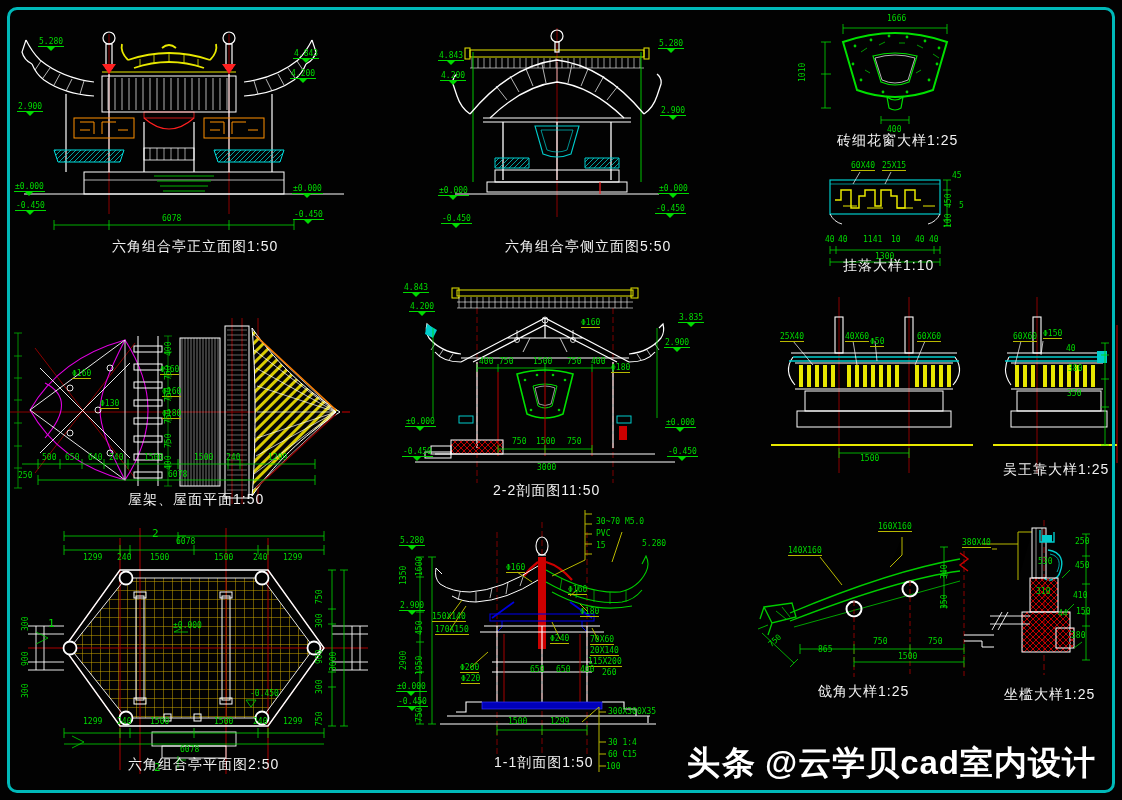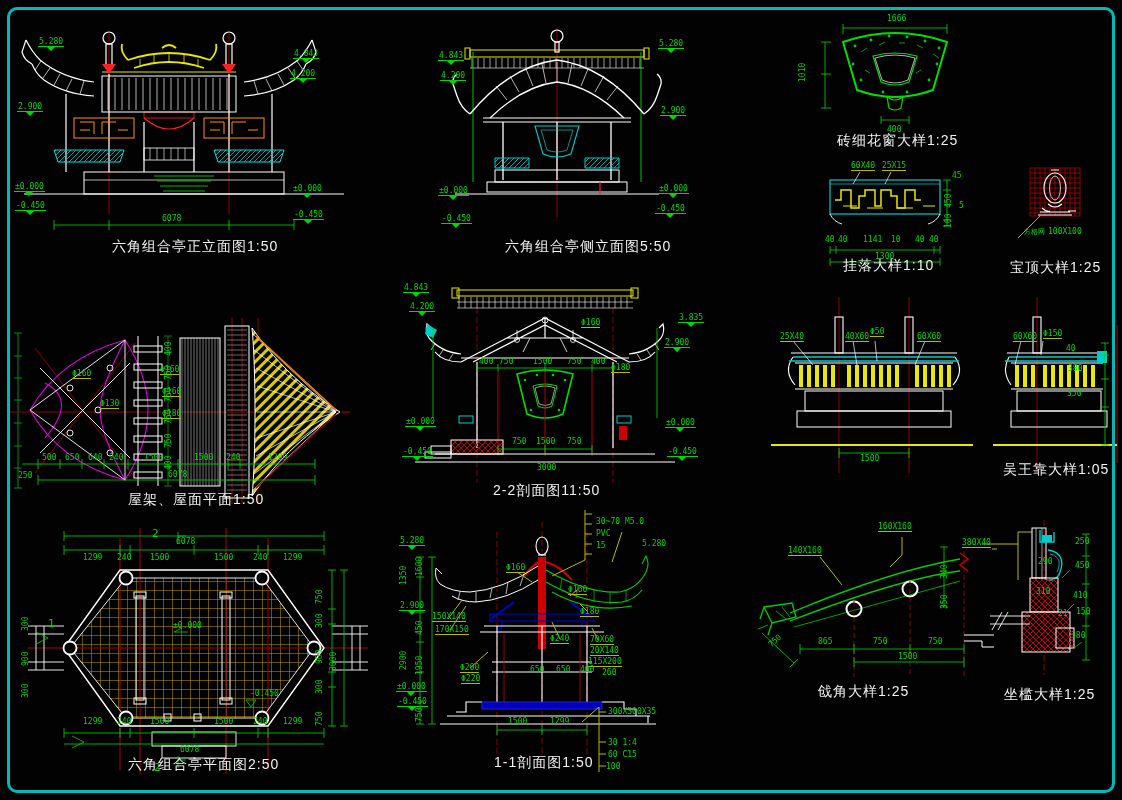--- a/index.html
+++ b/index.html
@@ -213,37 +213,20 @@
 <span class="anno" style="left:100px;top:78px">40</span>
 <span class="anno" style="left:114px;top:78px">40</span>
 <span class="anno" style="left:60px;top:95px">1300</span>
 <span class="anno" style="left:137px;top:14px">45</span>
 <span class="anno vtext" style="left:138px;top:42px">450</span>
 <span class="anno vtext" style="left:138px;top:62px">100</span>
 <span class="anno" style="left:144px;top:44px">5</span>
 <div class="vtitle" style="left:28px;top:99px">挂落大样1:10</div>
 </div>
 
-<div class="view" style="left:1000px;top:160px;width:118px;height:118px">
-<svg width="118" height="118" viewBox="0 0 118 118">
-  <g stroke="#cc0000" stroke-width="0.7">
-    <path d="M30,8 V56 M35,8 V56 M40,8 V56 M45,8 V56 M50,8 V56 M55,8 V56 M60,8 V56 M65,8 V56 M70,8 V56 M75,8 V56 M80,8 V56"></path>
-    <path d="M30,8 H80 M30,13 H80 M30,18 H80 M30,23 H80 M30,28 H80 M30,33 H80 M30,38 H80 M30,43 H80 M30,48 H80 M30,53 H80 M30,56 H80"></path>
-  </g>
-  <g stroke="#fff" fill="none" stroke-width="1.1">
-    <ellipse cx="55" cy="28" rx="11" ry="15"></ellipse>
-          <ellipse cx="55" cy="28" rx="5.5" ry="12" stroke-width="0.7"></ellipse>
-    <path d="M51,10 h8 M48,44 q7,6 14,0 M42,48 q4,4 8,3 M76,51 q-4,0 -8,0 M40,52 H70 M38,55 H72"></path>
-  </g>
-  <path d="M18,78 L40,56" stroke="#b8b800" stroke-width="1"></path>
-</svg>
-<span class="anno" style="left:24px;top:69px;font-size:7px">方格网</span>
-<span class="anno" style="left:48px;top:68px">100X100</span>
-<div class="vtitle" style="left:10px;top:99px">宝顶大样1:25</div>
-</div>
 
 <div class="view" style="left:10px;top:288px;width:345px;height:228px">
 <svg width="345" height="228" viewBox="0 0 345 228">
   <g stroke="#00b000" stroke-width="0.8">
           <path d="M8,45 V200 M4,45 H12 M4,68 H12 M4,90 H12 M4,112 H12 M4,135 H12 M4,158 H12 M4,180 H12 M4,200 H12"></path>
         </g>
   <g stroke="#8b0000" stroke-width="1">
           <path d="M25,60 L125,190 M25,185 L125,55"></path>
           <path d="M0,124 H318" stroke-dasharray="none"></path>
           <path d="M320,124 h8 m4,0 h8" stroke-width="1.4"></path>
@@ -452,29 +435,29 @@
         </g>
   <g stroke="#fff" stroke-width="0.7">
           <path d="M28,46 L48,70 M88,46 L92,70 M110,46 L112,66 M160,46 L150,70 M256,46 L250,70 M278,46 L276,60"></path>
         </g>
   <g stroke="#00d900" stroke-width="0.8">
           <path d="M74,158 H144 M74,153 V163 M144,153 V163 M340,48 V150 M336,48 H344 M336,60 H344 M336,84 H344 M336,112 H344 M336,150 H344"></path>
         </g>
 </svg>
 <span class="anno olv" style="left:15px;top:38px">25X40</span>
 <span class="anno olv" style="left:80px;top:38px">40X60</span>
-<span class="anno olv" style="left:105px;top:33px">Φ50</span>
+<span class="anno olv" style="left:105px;top:43px">Φ50</span>
 <span class="anno olv" style="left:152px;top:38px">60X60</span>
 <span class="anno olv" style="left:248px;top:38px">60X60</span>
 <span class="anno olv" style="left:278px;top:35px">Φ150</span>
 <span class="anno" style="left:301px;top:50px">40</span>
 <span class="anno" style="left:303px;top:70px">380</span>
 <span class="anno" style="left:302px;top:95px">350</span>
 <span class="anno" style="left:95px;top:160px">1500</span>
-<div class="vtitle" style="left:238px;top:166px">吴王靠大样1:05</div>
+<div class="vtitle" style="left:238px;top:166px">吴王靠大样1:25</div>
 </div>
 
 <div class="view" style="left:28px;top:518px;width:340px;height:265px">
 <svg width="340" height="265" viewBox="0 0 340 265">
   <defs>
           <clipPath id="hexclip">
             <path d="M98,60 L234,60 L286,130 L234,200 L98,200 L42,130 Z"></path>
           </clipPath>
         </defs>
   <rect x="30" y="50" width="280" height="160" fill="url(#ygrid)" clip-path="url(#hexclip)"></rect>
@@ -660,21 +643,21 @@
         </g>
   <g stroke="#00d900" stroke-width="0.8">
     <path d="M58,134 H222 M58,129 V139 M112,129 V139 M168,129 V139 M222,129 V139 M112,147 H222 M112,142 V152 M222,142 V152"></path>
     <path d="M202,32 V92 M198,32 H206 M198,60 H206 M198,92 H206"></path>
     <path d="M20,118 L52,148 M16,114 L26,110 M48,152 L56,144"></path>
   </g>
 </svg>
 <span class="anno olv" style="left:136px;top:8px">160X160</span>
 <span class="anno olv" style="left:46px;top:32px">140X160</span>
 <span class="anno olv" style="left:220px;top:24px">380X40</span>
-<span class="anno" style="left:76px;top:123px">865</span>
+<span class="anno" style="left:76px;top:131px">865</span>
 <span class="anno" style="left:131px;top:123px">750</span>
 <span class="anno" style="left:186px;top:123px">750</span>
 <span class="anno" style="left:156px;top:138px">1500</span>
 <span class="anno vtext" style="left:207px;top:56px">340</span>
 <span class="anno vtext" style="left:207px;top:86px">350</span>
 <span class="anno r45" style="left:26px;top:122px">750</span>
 <div class="vtitle" style="left:76px;top:168px">戗角大样1:25</div>
 </div>
 
 <div class="view" style="left:982px;top:520px;width:135px;height:195px">
@@ -702,20 +685,21 @@
   <g stroke="#00d900" stroke-width="0.8">
     <path d="M104,14 V140 M100,14 H108 M100,36 H108 M100,64 H108 M100,94 H108 M100,106 H108 M100,140 H108"></path>
     <path d="M80,58 L88,50 M84,92 L92,84 M92,128 L100,122"></path>
   </g>
 </svg>
 <span class="anno" style="left:93px;top:18px">250</span>
 <span class="anno" style="left:93px;top:42px">450</span>
 <span class="anno" style="left:91px;top:72px">410</span>
 <span class="anno" style="left:94px;top:88px">150</span>
 <span class="anno" style="left:89px;top:112px">380</span>
-<span class="anno" style="left:56px;top:38px">290</span>
+<span class="anno" style="left:56px;top:38px">530</span>
 <span class="anno" style="left:54px;top:68px">310</span>
-<span class="anno" style="left:76px;top:90px">21</span>
+<span class="anno" style="left:76px;top:90px">44</span>
 <div class="vtitle" style="left:22px;top:166px">坐槛大样1:25</div>
 </div>
 
+<div class="wm"><b>头条</b><span>@云学贝cad室内设计</span></div>
 
 </div>
 
 </body></html>

